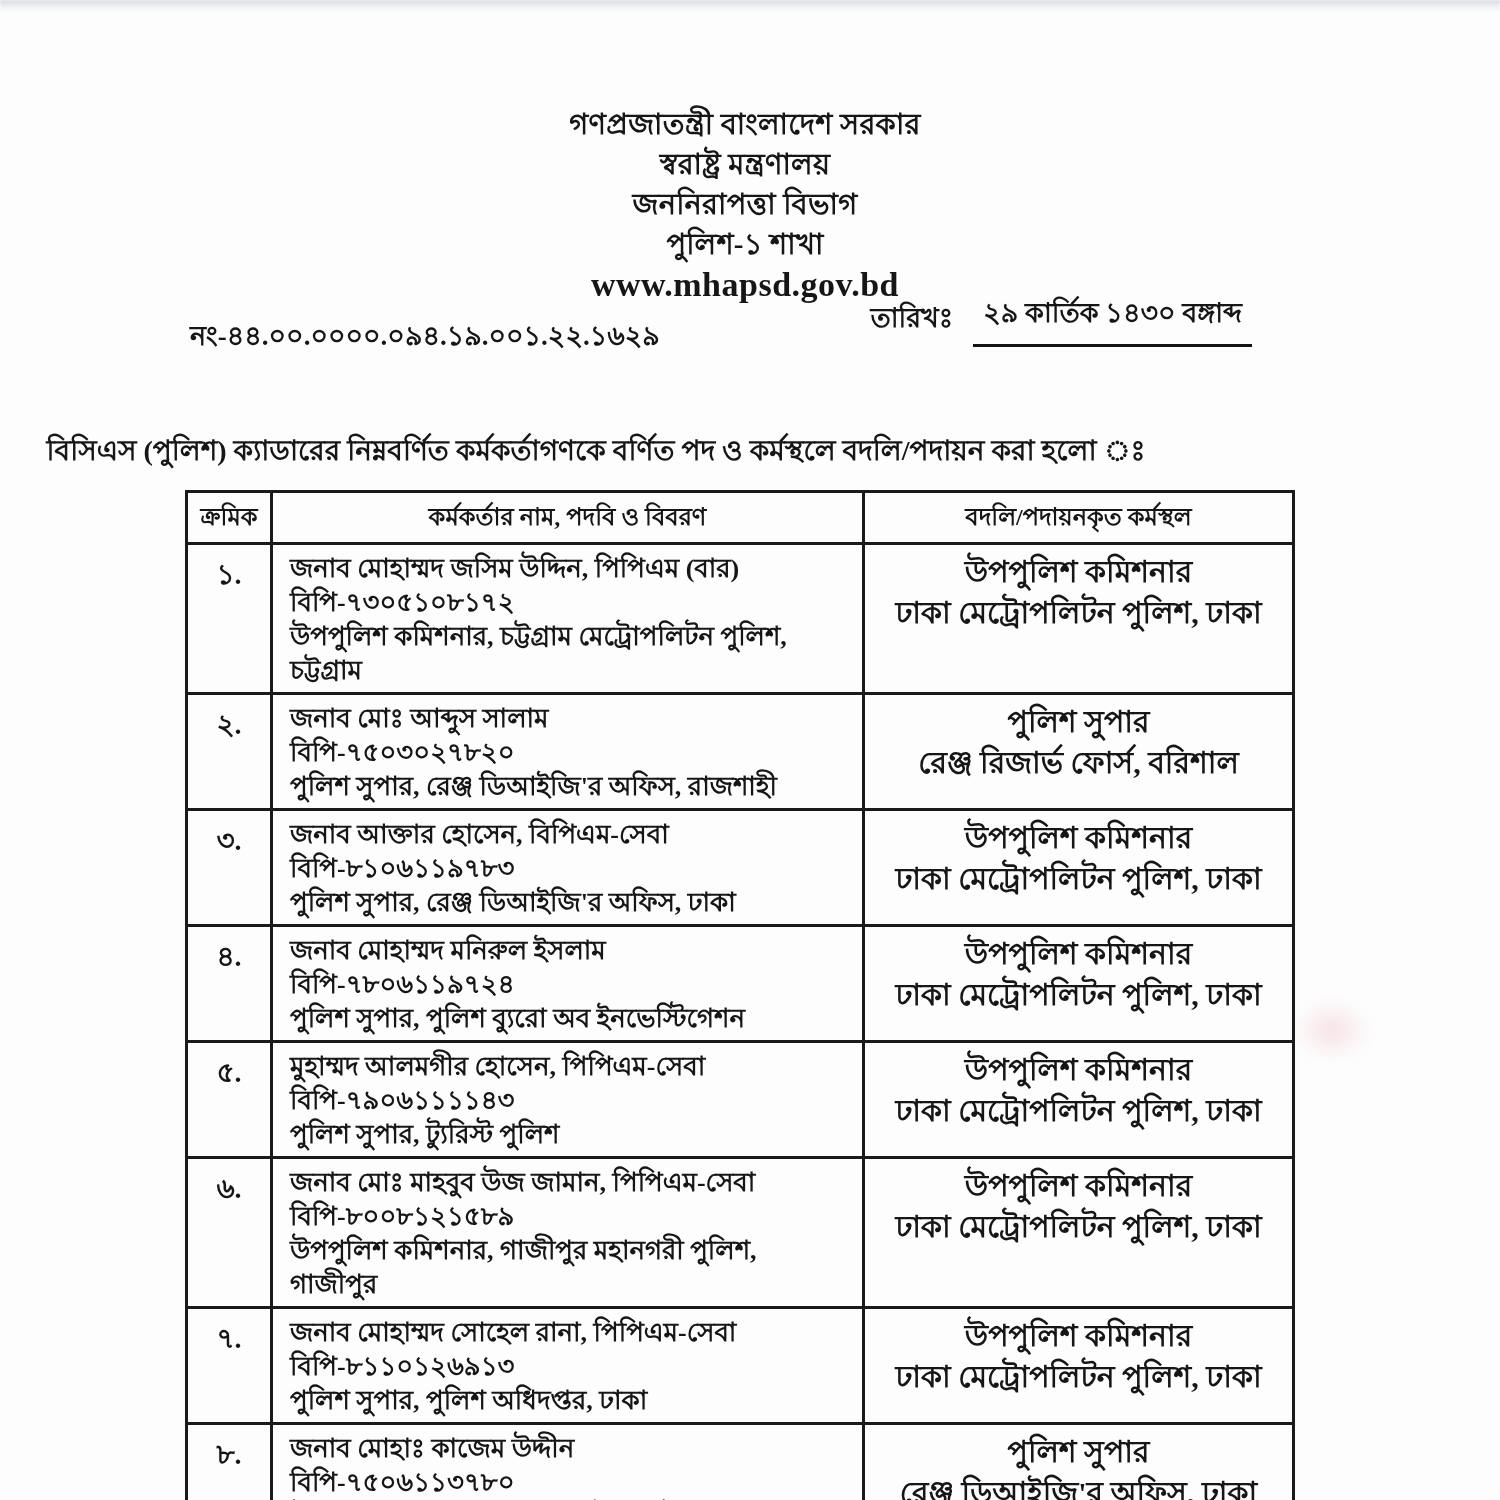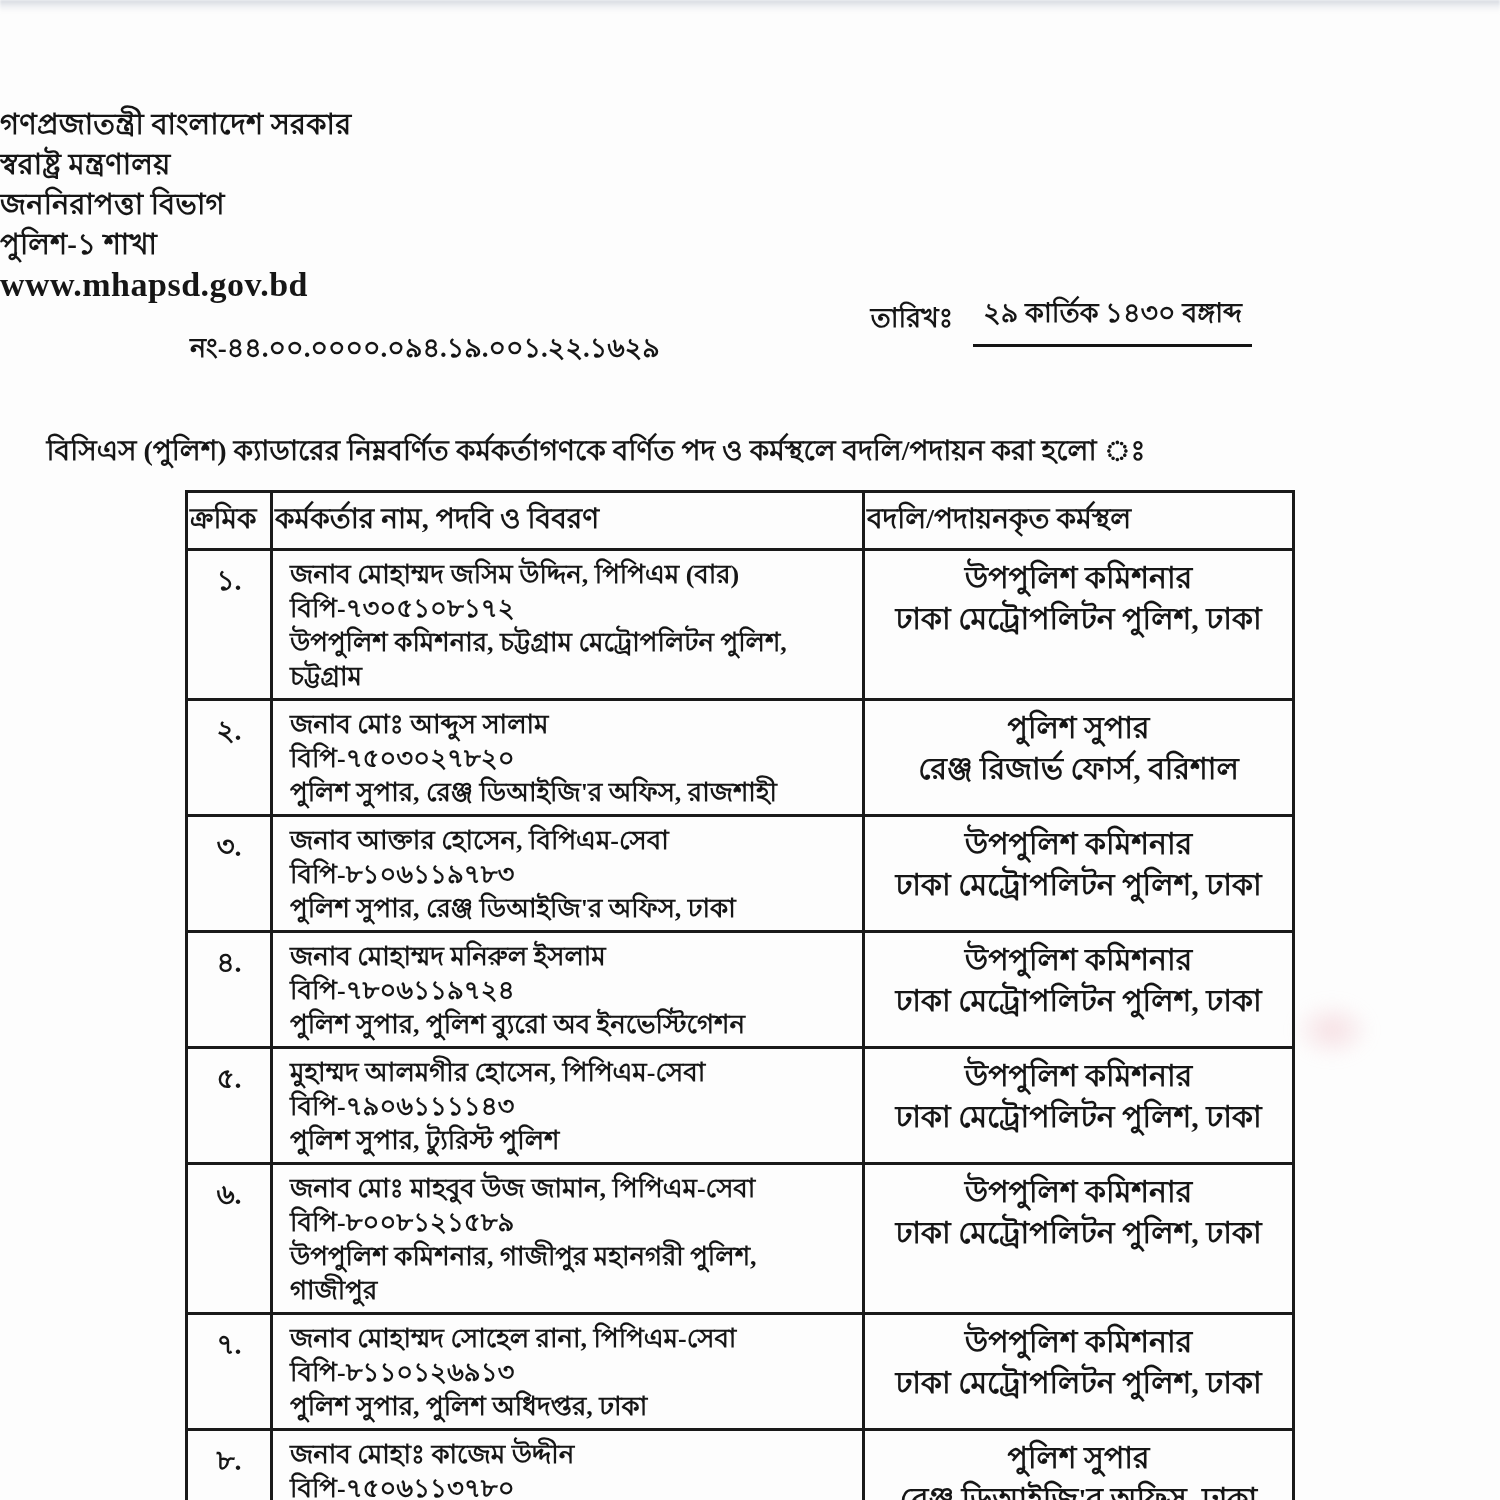--- a/index.html
+++ b/index.html
@@ -34,21 +34,21 @@
     top: 1000px; right: 128px;
     width: 80px; height: 60px;
     background: radial-gradient(closest-side, rgba(236,178,188,0.38), transparent);
     filter: blur(7px);
   }
 
   .header-block {
     position: absolute;
     top: 104px; left: 0;
     width: 1490px;
-    text-align: left;
+    text-align: center;
   }
   .org-line {
     font-size: 29px;
     font-weight: 700;
     line-height: 40px;
     letter-spacing: 0.2px;
   }
   .website {
     font-size: 34px;
     font-weight: 700;
@@ -58,21 +58,21 @@
 
   .memo-row {
     position: absolute;
     top: 292px; left: 190px;
     width: 1062px;
     display: flex;
     justify-content: space-between;
     align-items: flex-start;
   }
   .memo-number {
-    margin-top: 35px;
+    margin-top: 23px;
     font-size: 27px;
     font-weight: 700;
   }
   .date-block {
     display: flex;
     align-items: center;
     gap: 20px;
   }
   .date-label { font-size: 27px; font-weight: 700; }
   .date-stack { text-align: center; font-size: 27px; font-weight: 700; }
@@ -108,23 +108,23 @@
     width: 1107px;
     border-collapse: collapse;
     table-layout: fixed;
   }
   .transfer-table th, .transfer-table td {
     border: 3px solid #1a1a1a;
     vertical-align: top;
   }
   .transfer-table th {
     height: 52px;
-    font-size: 28px;
-    font-weight: 700;
-    text-align: left;
+    font-size: 24px;
+    font-weight: 700;
+    text-align: center;
     vertical-align: middle;
     padding: 4px 2px;
   }
   .col-serial  { width: 85px; }
   .col-officer { width: 592px; }
   .col-posting { width: 430px; }
 
   .transfer-table tr.row { height: 105px; }
   td.c-serial {
     text-align: center;

